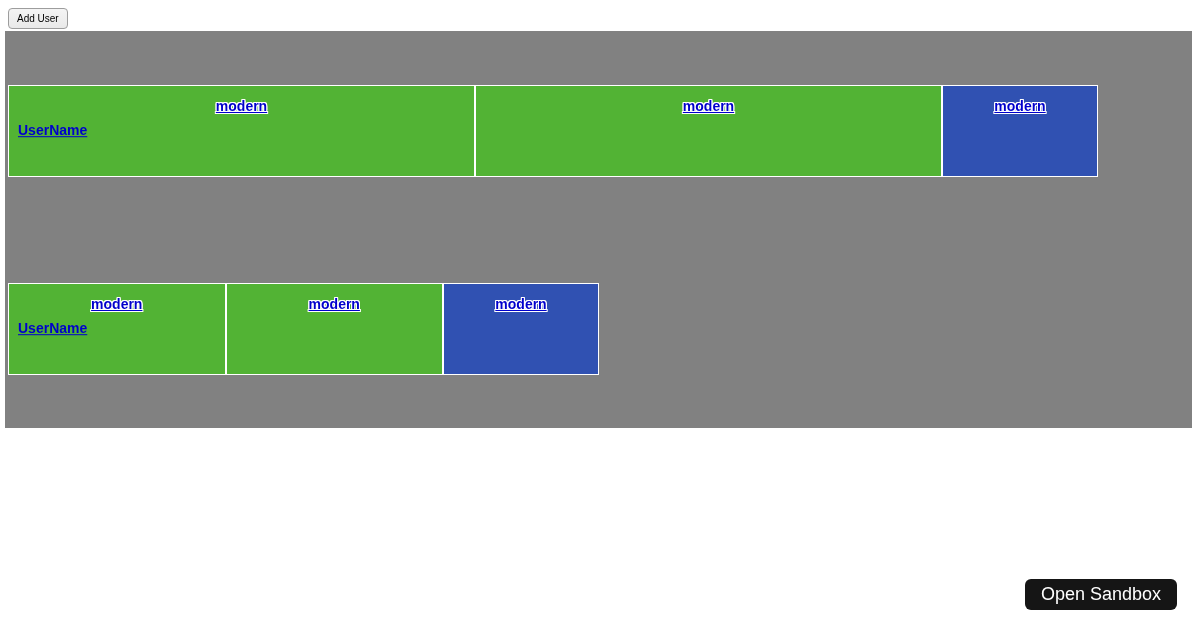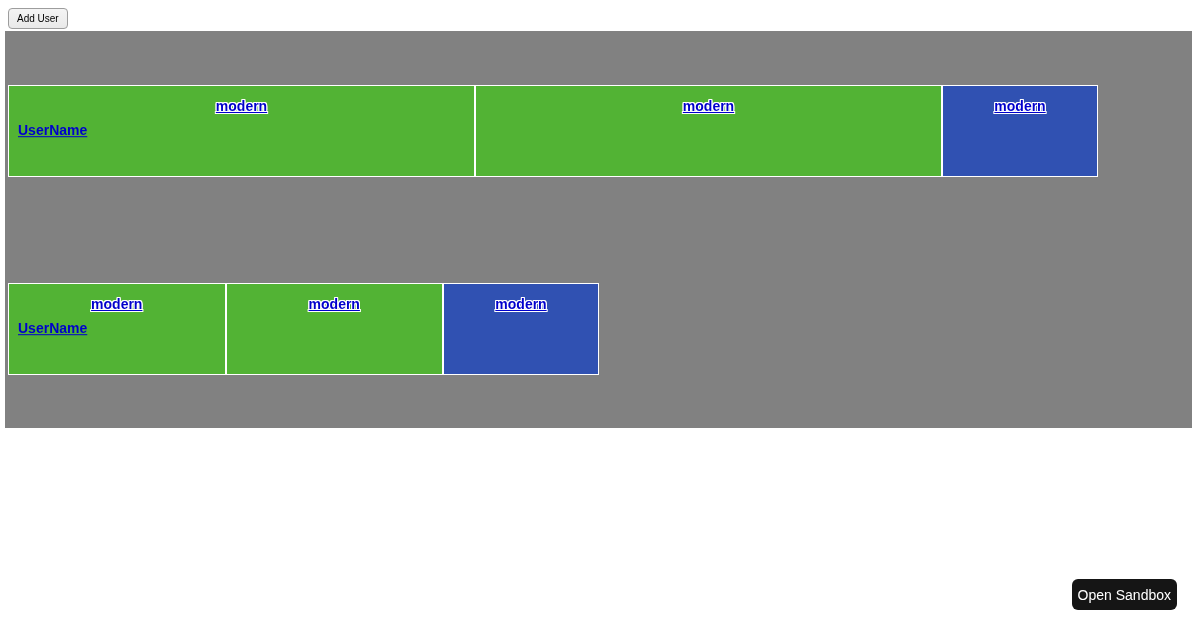--- a/index.html
+++ b/index.html
@@ -79,25 +79,25 @@
       -1px -1px 0 #fff, 1px -1px 0 #fff,
       -1px  1px 0 #fff, 1px  1px 0 #fff,
       -1px  0   0 #fff, 1px  0   0 #fff,
        0   -1px 0 #fff, 0    1px 0 #fff;
   }
   .open-sandbox-btn {
     position: fixed;
     right: 23px;
     bottom: 20px;
     height: 31px;
-    padding: 0 6px;
+    padding: 0 16px;
     background: var(--sandbox-bg);
     color: var(--sandbox-fg);
     font-family: "Liberation Sans", sans-serif;
-    font-size: 14px;
+    font-size: 18px;
     border: none;
     border-radius: 6px;
     cursor: pointer;
   }
 </style>
 </head>
 <body>
 
 <div class="toolbar">
   <button class="add-user-btn">Add User</button>

